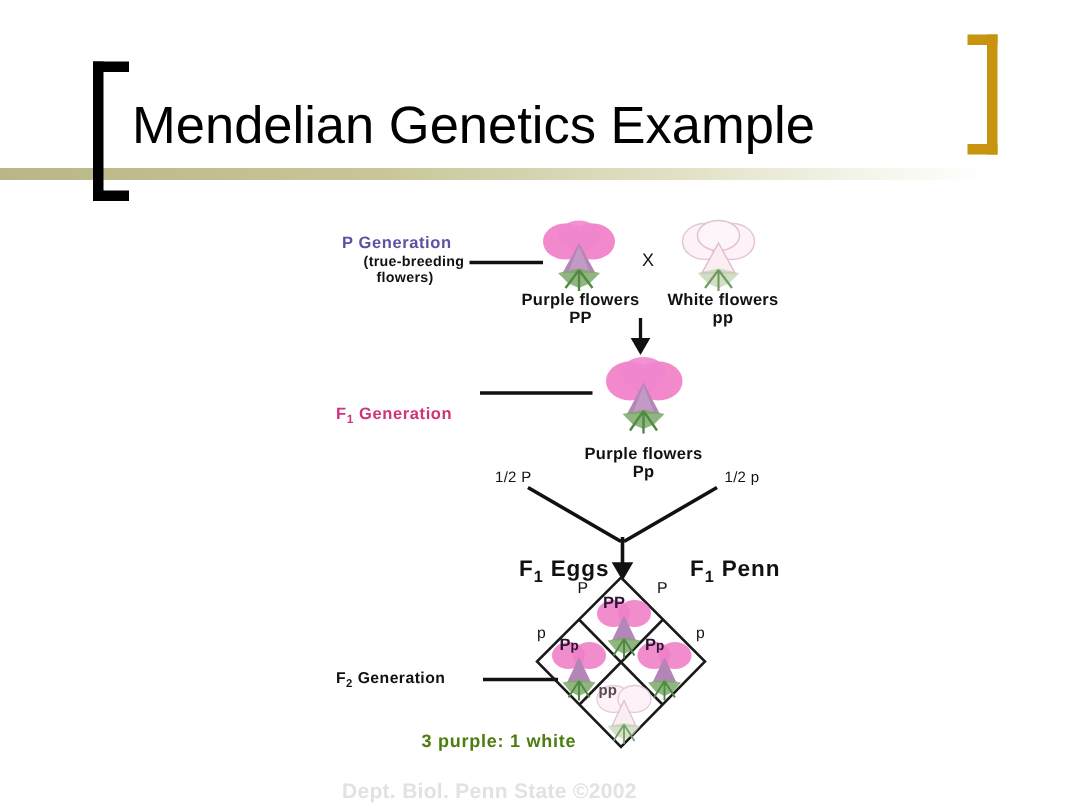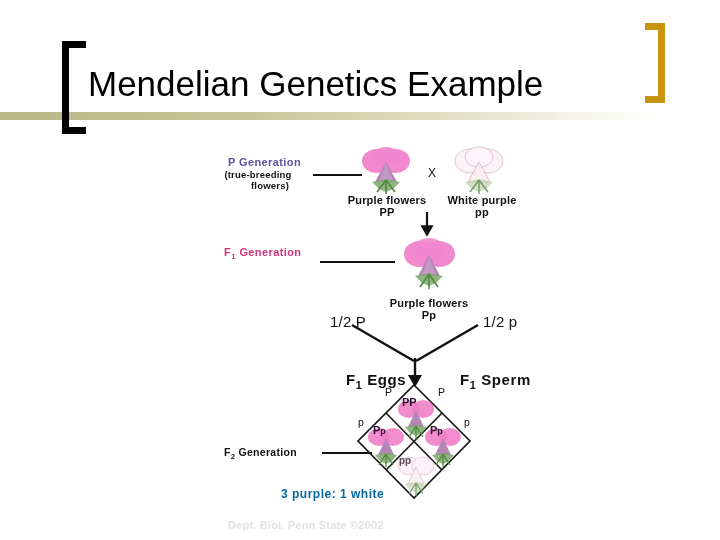--- a/index.html
+++ b/index.html
@@ -115,44 +115,44 @@
     text-align: center;
     line-height: 12.5px;
     letter-spacing: .2px;
   }
   .lbl-x {
     font-size: 12px;
     color: #111111;
     font-weight: normal;
   }
   .lbl-frac {
-    font-size: 15px;
+    font-size: 10px;
     color: #111111;
     font-weight: normal;
     letter-spacing: .2px;
   }
   .lbl-gamete {
     font-size: 15px;
     color: #111111;
     font-weight: bold;
     letter-spacing: .6px;
   }
   .lbl-allele {
     font-size: 10.5px;
     color: #111111;
     font-weight: normal;
   }
   .lbl-ratio {
     font-size: 12px;
-    color: #0369a1;
+    color: #4d7c0f;
     font-weight: bold;
     letter-spacing: .5px;
   }
   .lbl-credit {
-    font-size: 11px;
+    font-size: 14px;
     color: #e4e1e4;
     font-weight: bold;
     letter-spacing: .2px;
   }
   .sub1 {
     font-size: .72em;
     vertical-align: sub;
   }
 
   
@@ -202,21 +202,21 @@
 
       <line x1="415" y1="358" x2="415" y2="381" stroke="#111111" stroke-width="2.4" marker-end="url(#arrowhead)"></line>
 
       <polygon points="414,385 470,441 414,498 358,441" fill="none" stroke="#1a1a1a" stroke-width="1.7"></polygon>
 
       <line x1="386" y1="413" x2="442" y2="470" stroke="#1a1a1a" stroke-width="1.7"></line>
       <line x1="442" y1="413" x2="386" y2="470" stroke="#1a1a1a" stroke-width="1.7"></line>
     </svg>
 
     <div class="lbl lbl-gen-p" style="left:228px; top:156px;">P Generation</div>
-    <div class="lbl lbl-sub" style="left:210px; top:169px; width:96px;">(true-breeding</div>
+    <div class="lbl lbl-sub" style="left:228px; top:169px; width:96px;">(true-breeding</div>
     <div class="lbl lbl-sub" style="left:222px; top:180px; width:96px;">flowers)</div>
 
     <div class="flower" style="left:355px; top:146px;">
       <svg width="62" height="50" viewBox="0 0 62 50">
         <ellipse cx="22" cy="15" rx="15" ry="12" fill="#f07fc8" opacity=".92"></ellipse>
         <ellipse cx="40" cy="15" rx="15" ry="12" fill="#f07fc8" opacity=".92"></ellipse>
         <ellipse cx="31" cy="11" rx="14" ry="10" fill="#ef86cd" opacity=".9"></ellipse>
         <path d="M31 16 L20 36 L42 36 Z" fill="#b486b8"></path>
         <path d="M31 18 L24 35 L38 35 Z" fill="#c79ec9" opacity=".8"></path>
         <path d="M31 33 L17 36 L24 43 L31 46 L38 43 L45 36 Z" fill="#7ea86a" opacity=".85"></path>
@@ -231,24 +231,24 @@
     <div class="flower" style="left:448px; top:146px;">
       <svg width="62" height="50" viewBox="0 0 62 50">
         <ellipse cx="22" cy="15" rx="15" ry="12" fill="#fdf2f7" stroke="#e5c6d8" stroke-width="1"></ellipse>
         <ellipse cx="40" cy="15" rx="15" ry="12" fill="#fdf2f7" stroke="#e5c6d8" stroke-width="1"></ellipse>
         <ellipse cx="31" cy="11" rx="14" ry="10" fill="#fdf5f9" stroke="#e3c2d5" stroke-width="1"></ellipse>
         <path d="M31 16 L20 36 L42 36 Z" fill="#fbeef3" stroke="#dfbed0" stroke-width="1"></path>
         <path d="M31 33 L17 36 L24 43 L31 46 L38 43 L45 36 Z" fill="#bcd0ac" opacity=".7"></path>
         <path d="M31 34 L22 46 M31 34 L40 46 M31 34 L31 48" stroke="#6f9b5f" stroke-width="1.4" fill="none"></path>
       </svg>
     </div>
-    <div class="lbl lbl-caption" style="left:436px; top:194px; width:92px;">White purple</div>
+    <div class="lbl lbl-caption" style="left:436px; top:194px; width:92px;">White flowers</div>
     <div class="lbl lbl-caption" style="left:436px; top:206px; width:92px;">pp</div>
 
-    <div class="lbl lbl-gen-f1" style="left:224px; top:246px;">
+    <div class="lbl lbl-gen-f1" style="left:224px; top:270px;">
       <span>F</span><span class="sub1">1</span><span> Generation</span>
     </div>
 
     <div class="flower" style="left:398px; top:238px;">
       <svg width="62" height="52" viewBox="0 0 62 52">
         <ellipse cx="22" cy="16" rx="16" ry="13" fill="#f07fc8" opacity=".92"></ellipse>
         <ellipse cx="41" cy="16" rx="16" ry="13" fill="#f07fc8" opacity=".92"></ellipse>
         <ellipse cx="31" cy="11" rx="15" ry="11" fill="#ef86cd" opacity=".9"></ellipse>
         <path d="M31 17 L20 38 L42 38 Z" fill="#b486b8"></path>
         <path d="M31 19 L24 37 L38 37 Z" fill="#c79ec9" opacity=".8"></path>
@@ -259,21 +259,21 @@
     <div class="lbl lbl-caption" style="left:379px; top:297px; width:100px;">Purple flowers</div>
     <div class="lbl lbl-caption" style="left:379px; top:309px; width:100px;">Pp</div>
 
     <div class="lbl lbl-frac" style="left:330px; top:313px;">1/2 P</div>
     <div class="lbl lbl-frac" style="left:483px; top:313px;">1/2 p</div>
 
     <div class="lbl lbl-gamete" style="left:346px; top:371px;">
       <span>F</span><span class="sub1">1</span><span>  Eggs</span>
     </div>
     <div class="lbl lbl-gamete" style="left:460px; top:371px;">
-      <span>F</span><span class="sub1">1</span><span>  Sperm</span>
+      <span>F</span><span class="sub1">1</span><span>  Penn</span>
     </div>
 
     <div class="lbl lbl-allele" style="left:385px; top:386px;">P</div>
     <div class="lbl lbl-allele" style="left:438px; top:386px;">P</div>
     <div class="lbl lbl-allele" style="left:358px; top:416px;">p</div>
     <div class="lbl lbl-allele" style="left:464px; top:416px;">p</div>
 
     <div class="flower" style="left:396px; top:396px;">
       <svg width="40" height="44" viewBox="0 0 40 44">
         <ellipse cx="13" cy="13" rx="11" ry="9" fill="#f07fc8" opacity=".9"></ellipse>

